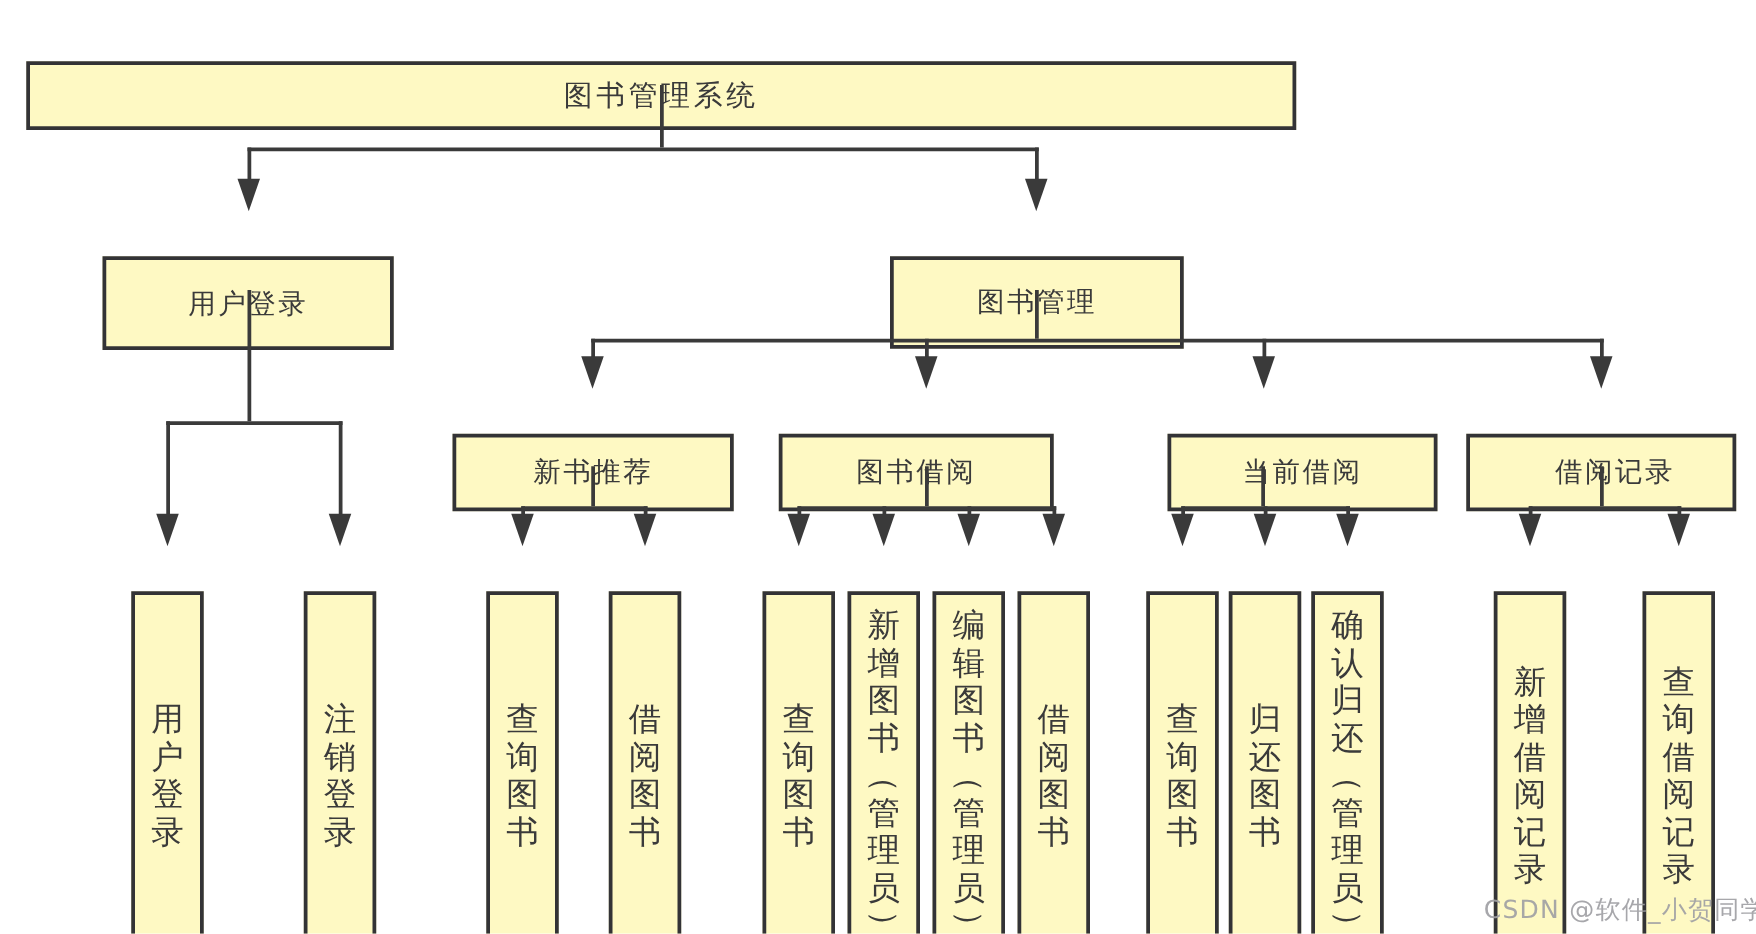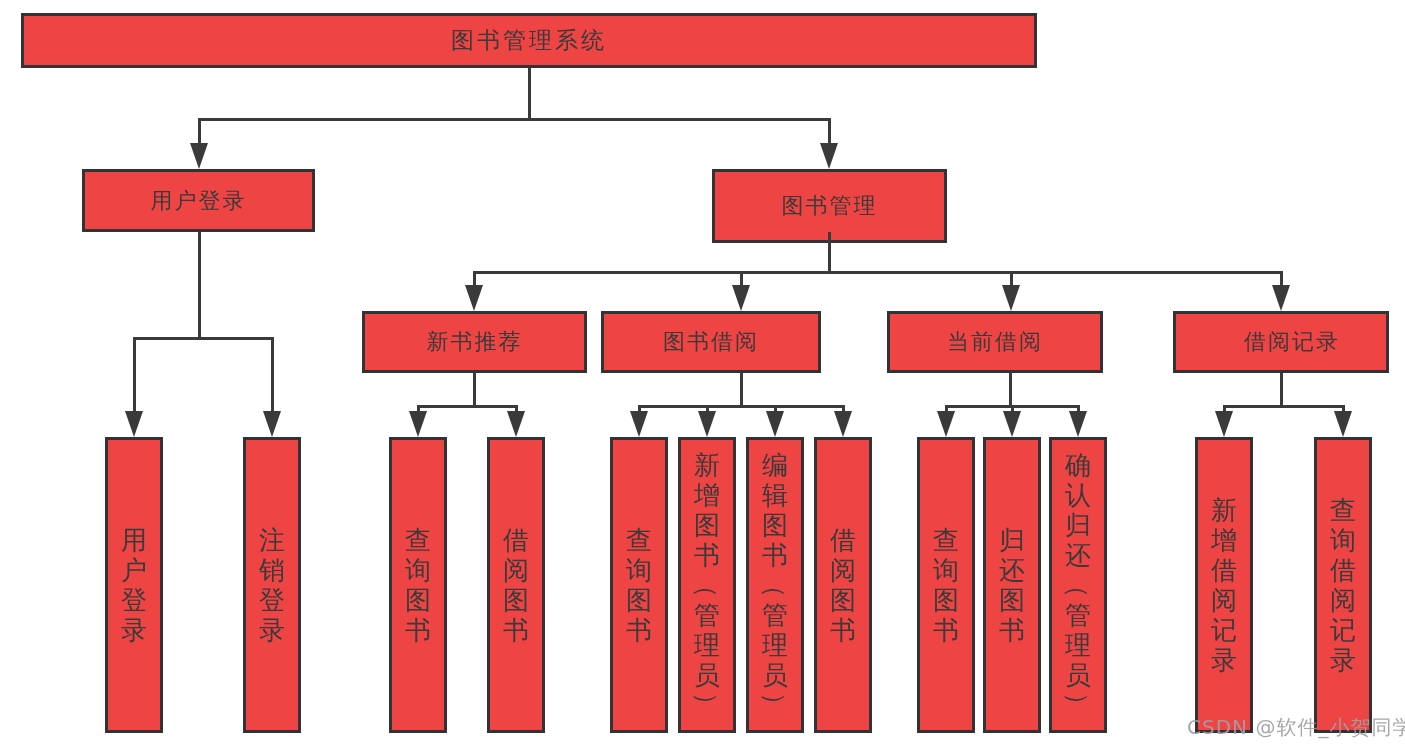--- a/index.html
+++ b/index.html
@@ -2,22 +2,23 @@
 <html><head>
 <meta charset="utf-8">
 <style>
   html,body { margin:0; padding:0; background:#ffffff; }
   #canvas {
     position:relative; width:1405px; height:747px; background:#ffffff;
     font-family:"DejaVu Sans","Liberation Sans",sans-serif; overflow:hidden;
   }
   .node {
     position:absolute; box-sizing:border-box; border:3px solid #333336;
-    background:#ef4444; display:flex; align-items:center; justify-content:center;
+    background:#fef9c3; display:flex; align-items:center; justify-content:center;
     color:#3a3a3a;
+    margin-top:36px;
   }
   .hnode  { font-size:22px; letter-spacing:2px; }
   .root-node { font-size:23px; letter-spacing:3px; }
   .vbox-label {
     display:flex; flex-direction:column; align-items:center; justify-content:center;
     gap:4px; font-size:26px; width:100%; height:100%;
   }
   .vchar { display:block; width:30px; height:26px; line-height:26px; text-align:center; }
   .vchar-rot { transform:rotate(90deg); }
   .hline, .vline { position:absolute; background:#3a3a3a; }
@@ -42,21 +43,21 @@
     <span>图书管理系统</span>
   </div>
 
   <div class="vline" style="left:527.5px; top:68px;  height:50px;"></div>
   <div class="hline" style="left:197.5px; top:118px; width:633px;"></div>
   <div class="vline" style="left:197.5px; top:118px; height:28px;"></div>
   <div class="vline" style="left:827.5px; top:118px; height:28px;"></div>
   <div class="arrow" style="left:190px; top:143px;"></div>
   <div class="arrow" style="left:820px; top:143px;"></div>
 
-  <div class="node hnode" style="left:82px; top:169px; width:233px; height:63px;">
+  <div class="node hnode" style="left:82px; top:169px; width:233px; height:75px;">
     <span>用户登录</span>
   </div>
   <div class="node hnode" style="left:712px; top:169px; width:235px; height:74px;">
     <span>图书管理</span>
   </div>
 
   <div class="vline" style="left:197.5px; top:232px; height:105px;"></div>
   <div class="hline" style="left:132.5px; top:337px; width:141px;"></div>
   <div class="vline" style="left:132.5px; top:337px; height:76px;"></div>
   <div class="vline" style="left:270.5px; top:337px; height:76px;"></div>
@@ -70,24 +71,24 @@
   <div class="vline" style="left:1009.5px; top:271px; height:16px;"></div>
   <div class="vline" style="left:1279.5px; top:271px; height:16px;"></div>
   <div class="arrow" style="left:465px;  top:285px;"></div>
   <div class="arrow" style="left:732px;  top:285px;"></div>
   <div class="arrow" style="left:1002px; top:285px;"></div>
   <div class="arrow" style="left:1272px; top:285px;"></div>
 
   <div class="node hnode" style="left:362px; top:311px; width:225px; height:62px;">
     <span>新书推荐</span>
   </div>
-  <div class="node hnode" style="left:601px; top:311px; width:220px; height:62px;">
+  <div class="node hnode" style="left:623px; top:311px; width:220px; height:62px;">
     <span>图书借阅</span>
   </div>
-  <div class="node hnode" style="left:887px; top:311px; width:216px; height:62px;">
+  <div class="node hnode" style="left:934px; top:311px; width:216px; height:62px;">
     <span>当前借阅</span>
   </div>
   <div class="node hnode" style="left:1173px; top:311px; width:216px; height:62px;padding-left:22px;">
     <span>借阅记录</span>
   </div>
 
   <div class="vline" style="left:472.5px; top:373px; height:32px;"></div>
   <div class="hline" style="left:416.5px; top:405px; width:101px;"></div>
   <div class="vline" style="left:416.5px; top:405px; height:10px;"></div>
   <div class="vline" style="left:514.5px; top:405px; height:10px;"></div>

